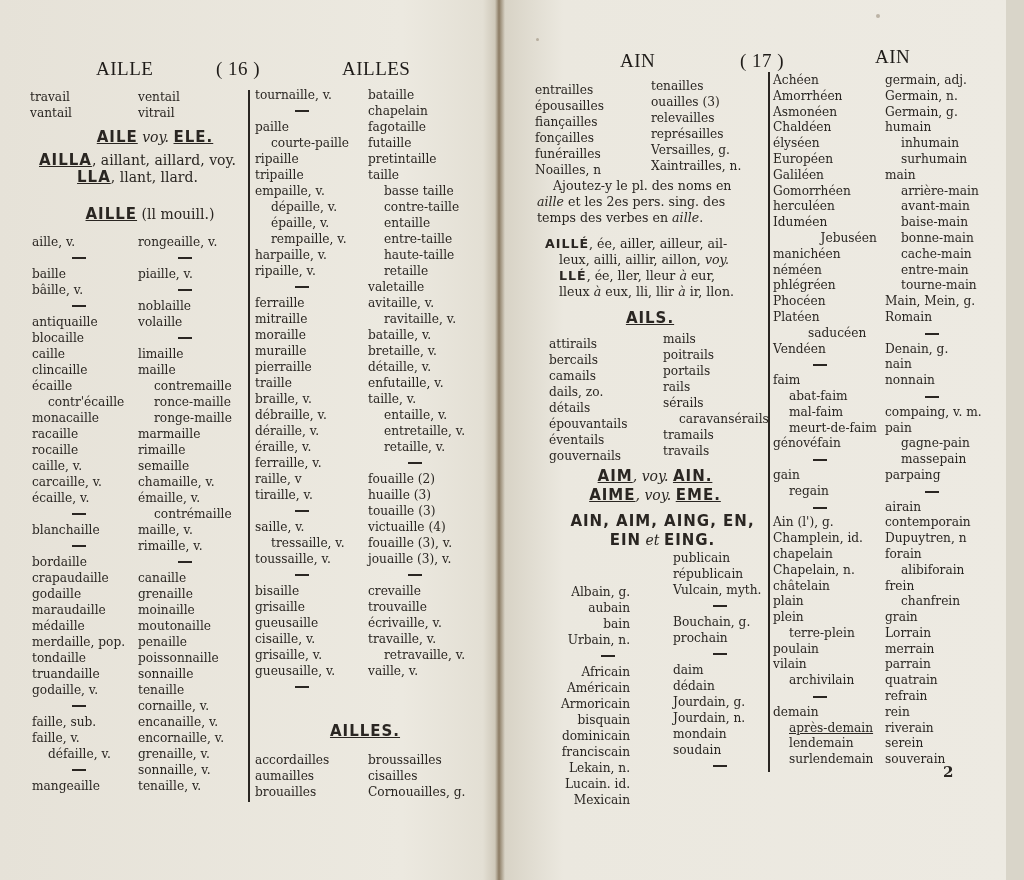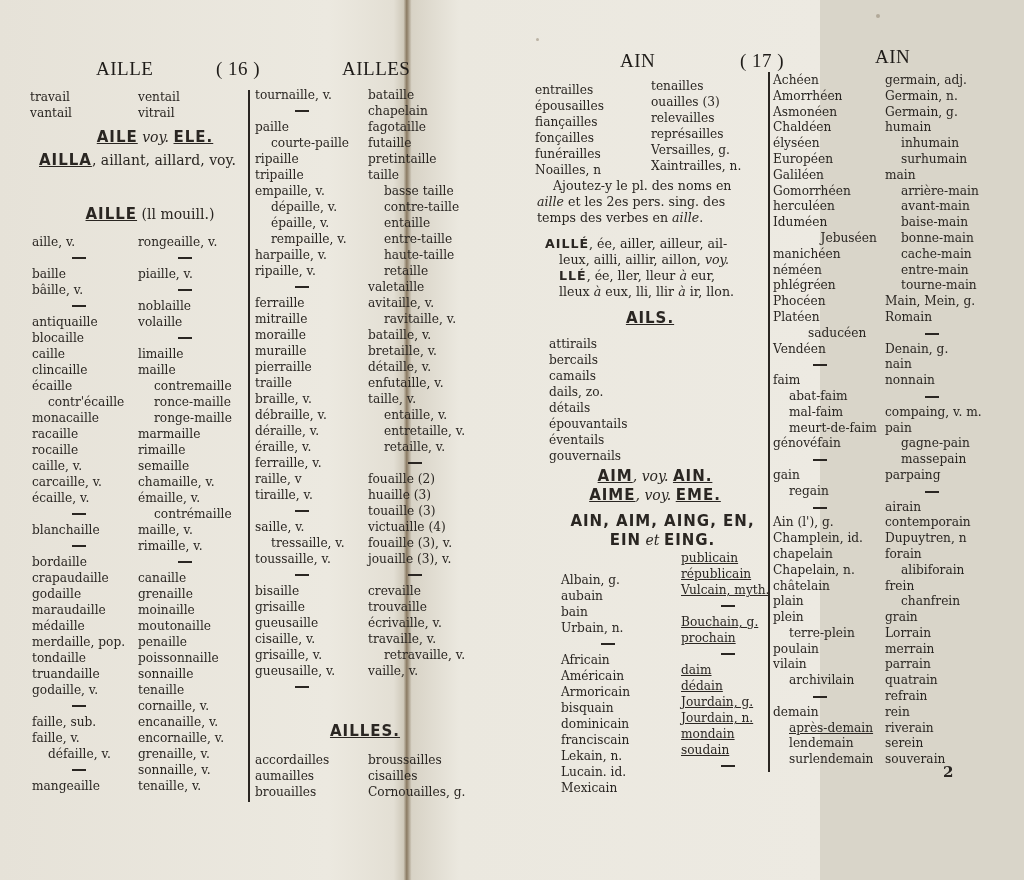--- a/index.html
+++ b/index.html
@@ -1,17 +1,17 @@
 <!DOCTYPE html>
 <html><head>
 <meta charset="utf-8">
 <style>
   html,body{margin:0;padding:0;}
   body{width:1024px;height:880px;overflow:hidden;background:#d9d5c9;font-family:"DejaVu Serif","Liberation Serif",serif;color:#2a2622;}
-  .spread{position:relative;width:820px;height:880px;background:linear-gradient(90deg,#e6e2d8 0%,#ece9e0 40%,#e3dfd4 48%,#cfc9ba 49.2%,#8a7a62 49.6%,#d8d3c6 50.2%,#ebe8df 56%,#edeae2 100%);}
+  .spread{position:relative;width:1006px;height:880px;background:linear-gradient(90deg,#e6e2d8 0%,#ece9e0 40%,#e3dfd4 48%,#cfc9ba 49.2%,#8a7a62 49.6%,#d8d3c6 50.2%,#ebe8df 56%,#edeae2 100%);}
   .page{position:absolute;top:0;height:880px;}
   .page.left{left:0;width:500px;}
   .page.right{left:505px;width:519px;}
   .run-head{position:absolute;font-family:"Liberation Serif",serif;font-size:19px;letter-spacing:0.5px;color:#1f1c19;}
   .col{position:absolute;font-size:12.2px;line-height:16px;}
   .col .e{white-space:nowrap;height:16px;}
   .col .e.ind{padding-left:16px;}
   .col .dash{height:16px;position:relative;}
   .col .dash:after{content:"";position:absolute;left:40px;top:7px;width:14px;height:2px;background:#2a2622;}
   .vrule{position:absolute;width:1.5px;background:#2a2622;}
@@ -42,20 +42,21 @@
       <div class="e">vitrail</div>
     </div>
 
     <div class="heading" style="left:60px;top:128px;width:190px;">
       <b>AILE</b>
       <i>voy.</i>
       <b>ELE.</b>
     </div>
     <div class="heading" style="left:30px;top:152px;width:215px;line-height:17px;">
       <div><b>AILLA</b><span>, aillant, aillard, voy.</span></div>
+      <div><b>LLA</b><span>, llant, llard.</span></div>
     </div>
     <div class="heading" style="left:50px;top:205px;width:200px;">
       <b>AILLE</b>
       <span>(ll mouill.)</span>
     </div>
 
     <div class="col" id="lcA" style="left:32px;top:234px;">
         <div class="e">aille, v.</div>
         <div class="dash"></div>
         <div class="e">baille</div>
@@ -268,49 +269,59 @@
     <div class="col" id="rcAilsA" style="left:44px;top:336px;">
         <div class="e">attirails</div>
         <div class="e">bercails</div>
         <div class="e">camails</div>
         <div class="e">dails, zo.</div>
         <div class="e">détails</div>
         <div class="e">épouvantails</div>
         <div class="e">éventails</div>
         <div class="e">gouvernails</div>
       </div>
+    <div class="col" id="rcAilsB" style="left:158px;top:331px;">
+        <div class="e">mails</div>
+        <div class="e">poitrails</div>
+        <div class="e">portails</div>
+        <div class="e">rails</div>
+        <div class="e">sérails</div>
+        <div class="e ind">caravansérails</div>
+        <div class="e">tramails</div>
+        <div class="e">travails</div>
+      </div>
 
     <div class="heading" style="left:50px;top:467px;width:200px;">
       <b>AIM</b><i>, voy. </i><b>AIN.</b>
     </div>
     <div class="heading" style="left:50px;top:486px;width:200px;">
       <b>AIME</b><i>, voy. </i><b>EME.</b>
     </div>
     <div class="heading" style="left:50px;top:512px;width:215px;line-height:19px;">
       <div><b style="text-decoration:none;">AIN, AIM, AING, EN,</b></div>
       <div><b style="text-decoration:none;">EIN</b><i> et </i><b style="text-decoration:none;">EING.</b></div>
     </div>
 
-    <div class="col" id="rcAinA" style="left:56px;top:572px;">
+    <div class="col" id="rcAinA" style="left:56px;top:584px;text-align:right;">
         <div class="e">Albain, g.</div>
         <div class="e">aubain</div>
         <div class="e">bain</div>
         <div class="e">Urbain, n.</div>
         <div class="dash"></div>
         <div class="e">Africain</div>
         <div class="e">Américain</div>
         <div class="e">Armoricain</div>
         <div class="e">bisquain</div>
         <div class="e">dominicain</div>
         <div class="e">franciscain</div>
         <div class="e">Lekain, n.</div>
         <div class="e">Lucain. id.</div>
         <div class="e">Mexicain</div>
       </div>
-    <div class="col" id="rcAinB" style="left:176px;top:550px;text-decoration:underline;">
+    <div class="col" id="rcAinB" style="left:168px;top:550px;">
         <div class="e">publicain</div>
         <div class="e">républicain</div>
         <div class="e">Vulcain, myth.</div>
         <div class="dash"></div>
         <div class="e">Bouchain, g.</div>
         <div class="e">prochain</div>
         <div class="dash"></div>
         <div class="e">daim</div>
         <div class="e">dédain</div>
         <div class="e">Jourdain, g.</div>

